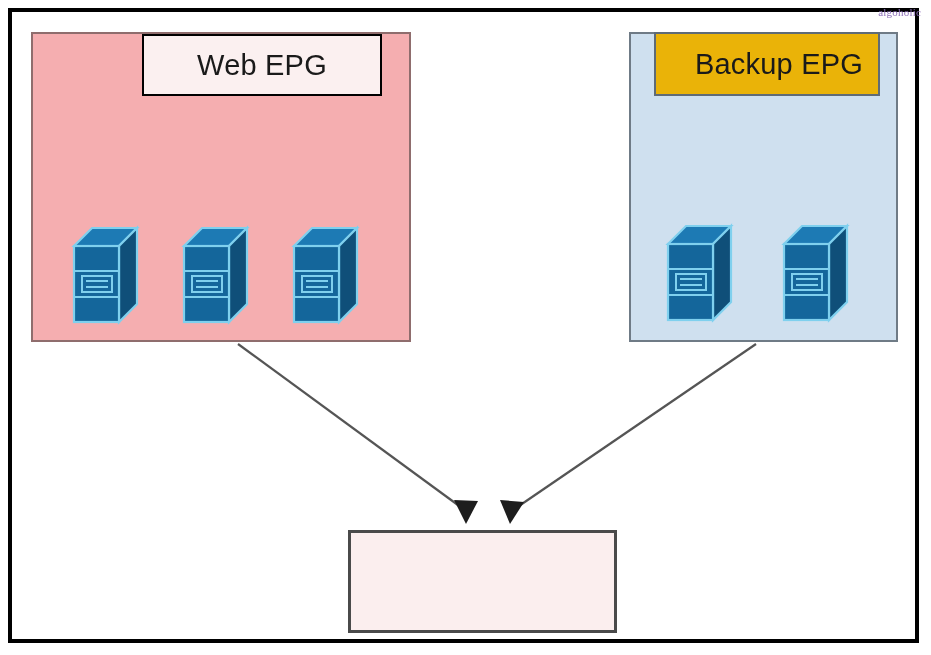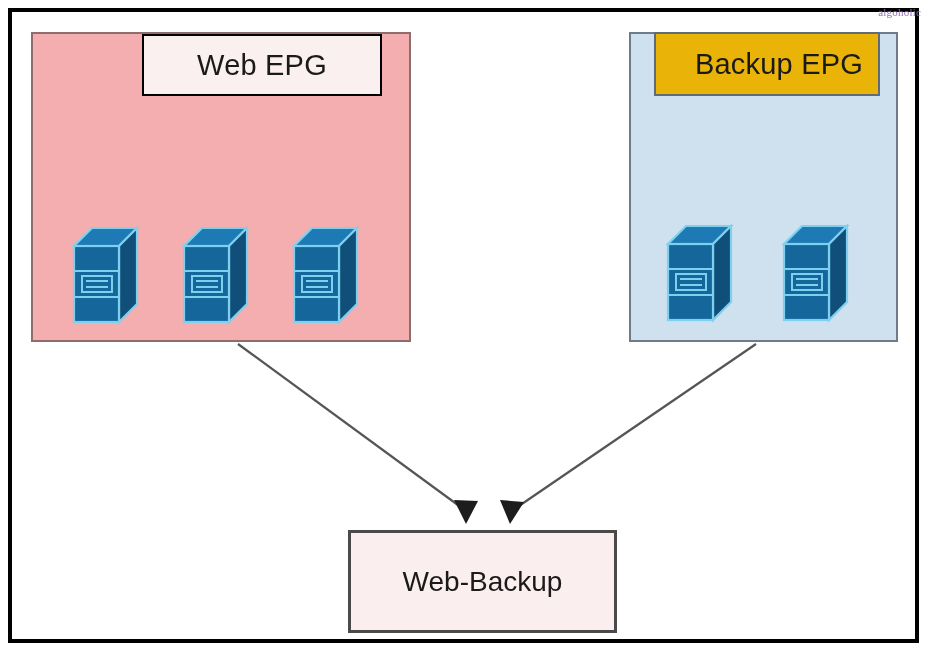--- a/index.html
+++ b/index.html
@@ -232,16 +232,15 @@
       <line x1="238" y1="344" x2="462" y2="508" stroke="#555555" stroke-width="2.2"></line>
       <polygon points="466,524 454,500 478,501" fill="#1d1d1d"></polygon>
     </g>
     <g>
       <line x1="756" y1="344" x2="516" y2="508" stroke="#555555" stroke-width="2.2"></line>
       <polygon points="510,524 500,500 524,502" fill="#1d1d1d"></polygon>
     </g>
   </svg>
 
   <div class="bridge-domain">
-    <div class="bd-line">Web-Backup</div>
   </div>
 
 </div>
 
 </body></html>

